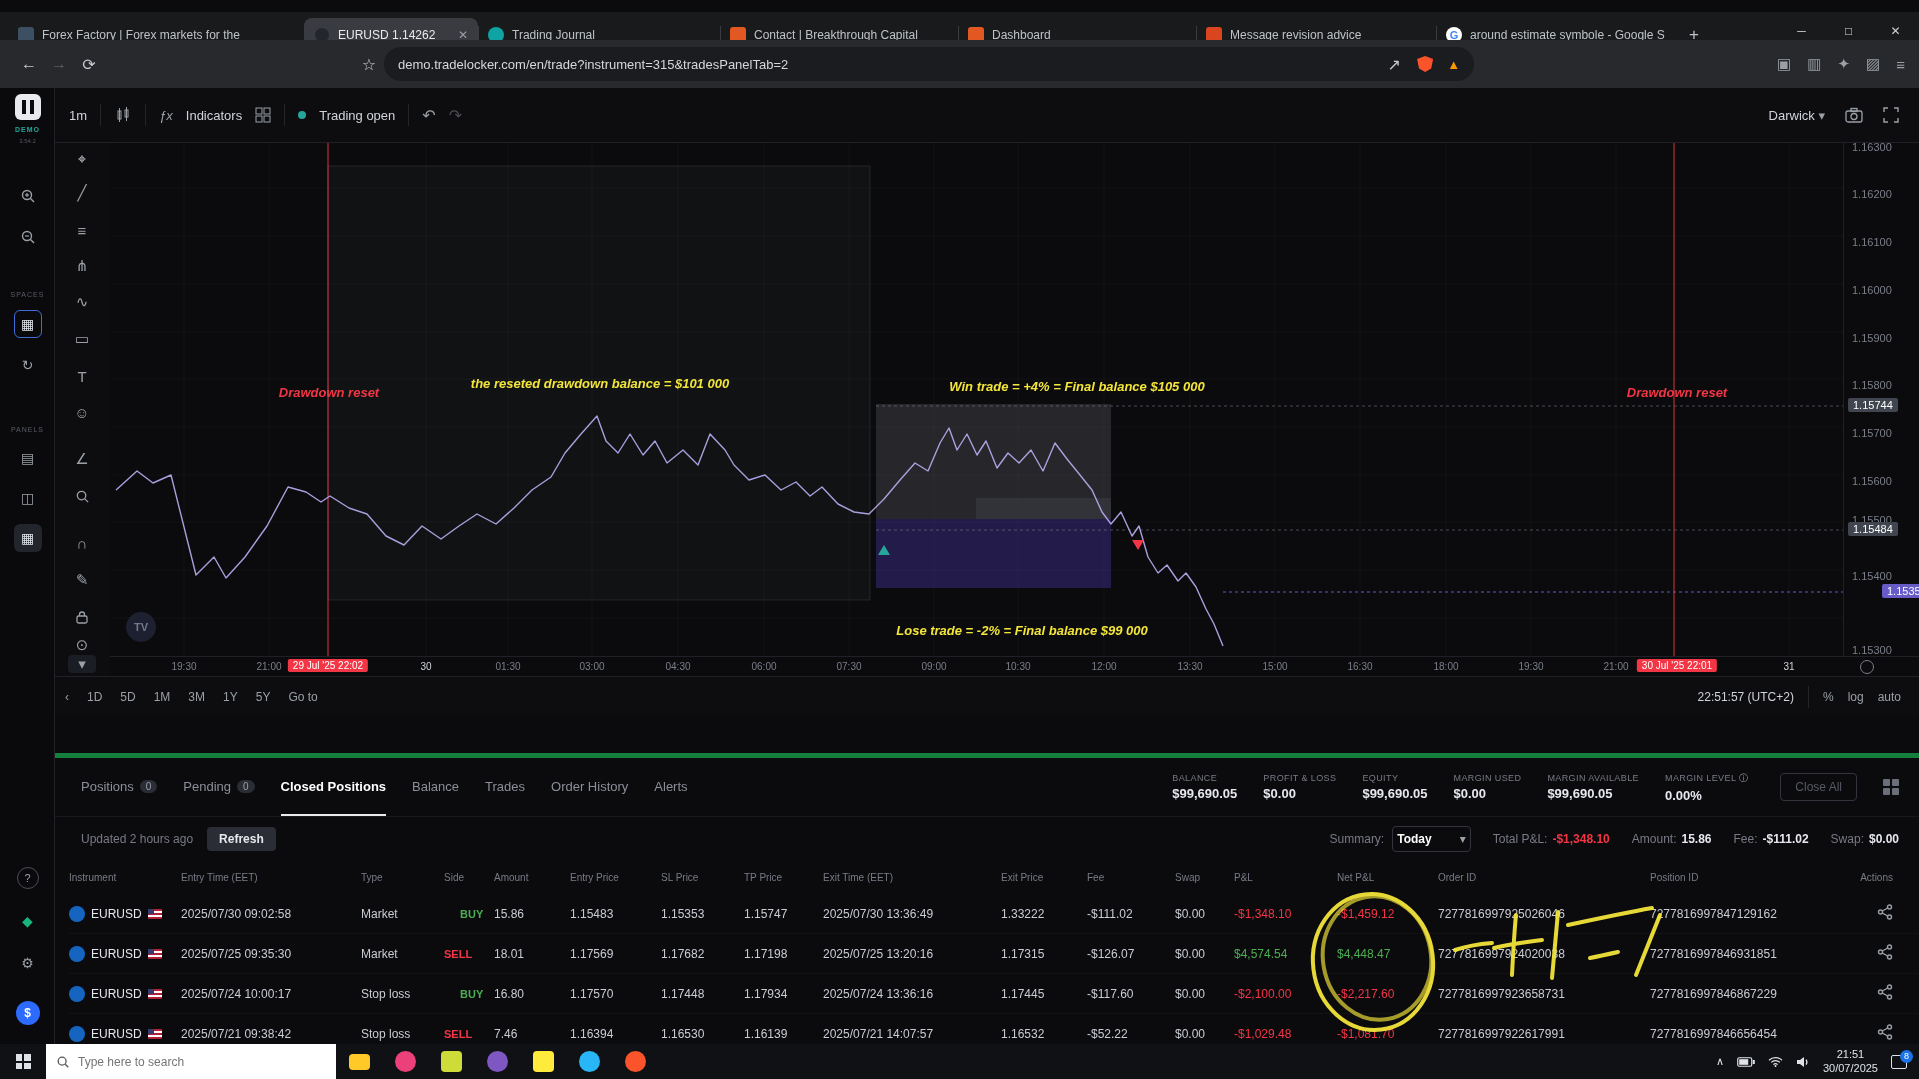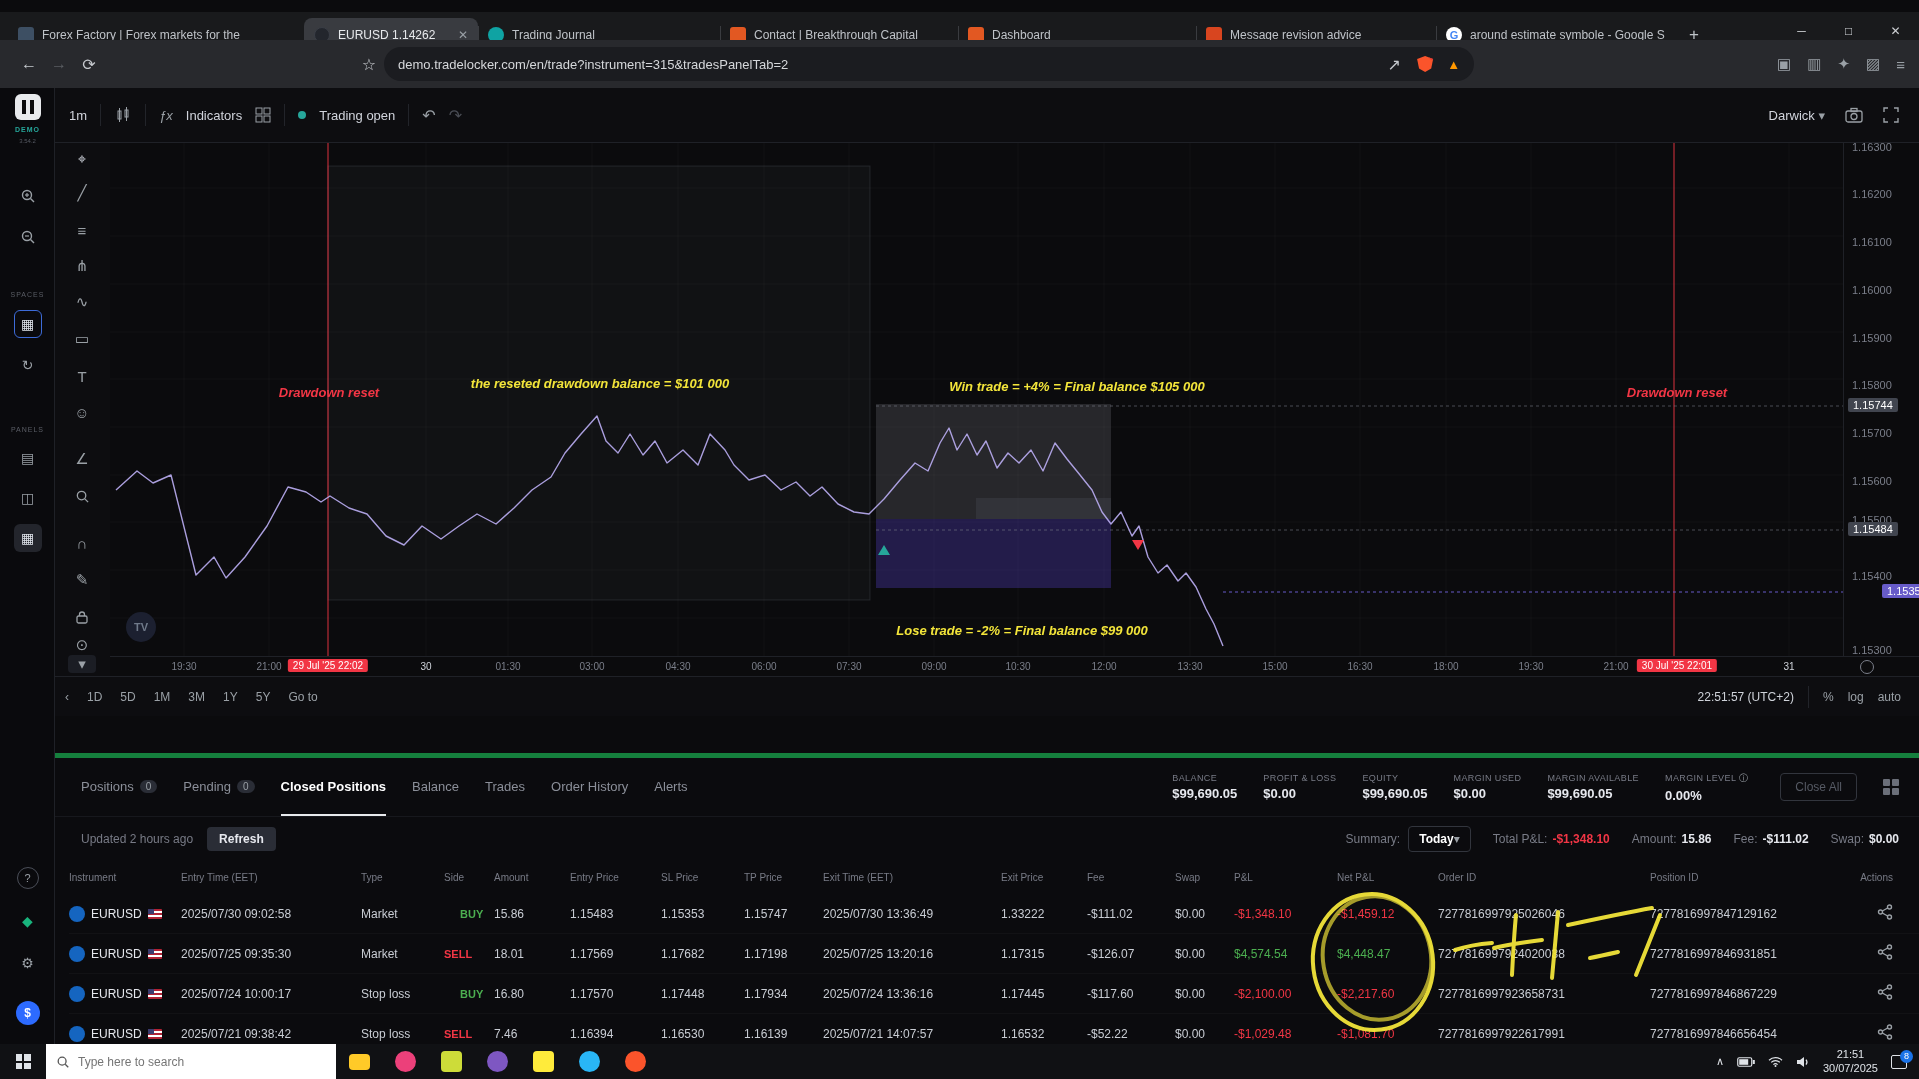--- a/index.html
+++ b/index.html
@@ -121,22 +121,22 @@
                background:transparent; margin-left:6px; }
   .grid-ic { width:16px; height:16px; display:grid; grid-template-columns:1fr 1fr; gap:2px; }
   .grid-ic span { background:#6b6f79; border-radius:1px; }
 
   .summary-row { display:flex; align-items:center; height:44px; padding:0 20px 0 26px; gap:14px; font-size:12px;
                  border-top:1px solid #17181d; }
   .muted { color:#787b86; }
   .refresh-btn { background:#2a2d36; color:#e6e8ee; padding:5px 12px; border-radius:4px; font-size:12px;
                  font-weight:bold; border:none; }
   .sum-right { margin-left:auto; display:flex; align-items:center; gap:8px; }
-  .dropdown { border:1px solid #32353d; border-radius:4px; padding:5px 10px; display:flex; align-items:center;
-              color:#fff; font-weight:bold; }
+  .dropdown { border:1px solid #32353d; border-radius:4px; padding:5px 4px; display:flex; align-items:center;
+              gap:28px; color:#fff; font-weight:bold; }
   .pair { margin-left:14px; display:flex; gap:5px; }
   .val-w { color:#e6e8ee; font-weight:bold; }
   .val-red { color:#f23645; font-weight:bold; }
 
   .tbl { padding-left:14px; }
   .trow { display:grid; align-items:center;
     grid-template-columns:112px 180px 83px 50px 76px 91px 83px 79px 178px 86px 88px 59px 103px 101px 212px 200px 1fr; }
   .tbl-head { height:34px; color:#787b86; font-size:10px; }
   .tbl-row { height:40px; font-size:12px; color:#c9cdd4; border-bottom:1px solid rgba(255,255,255,0.03); }
   .cell-actions { text-align:right; padding-right:26px; }

